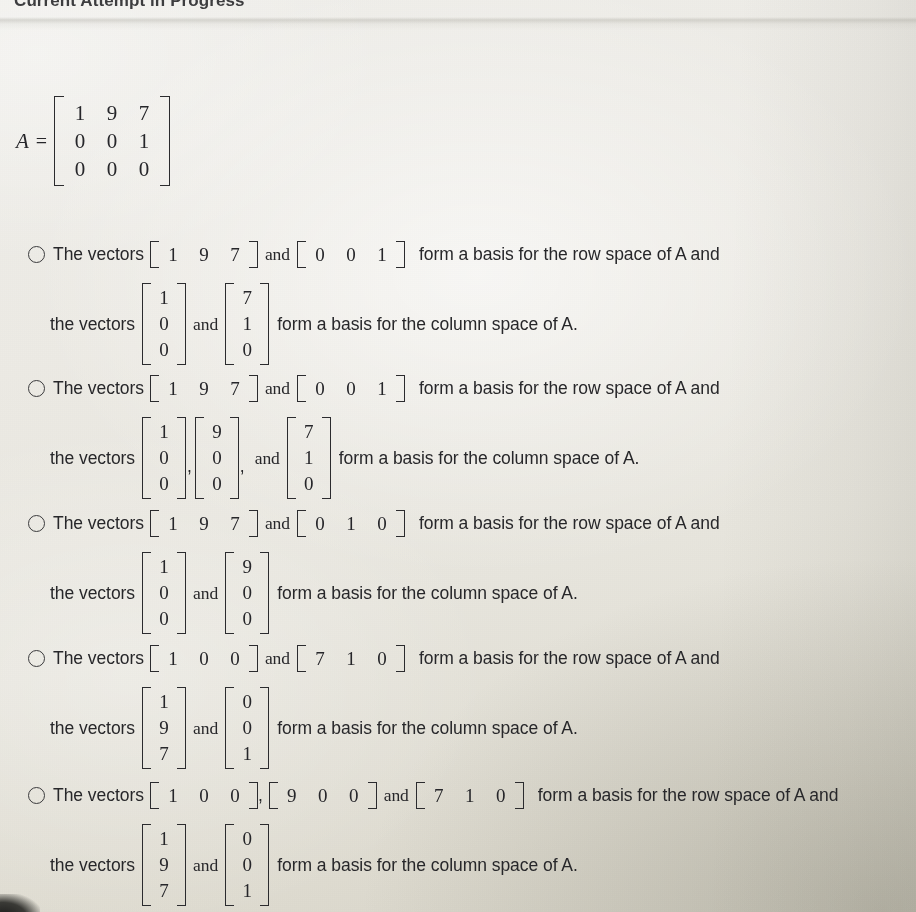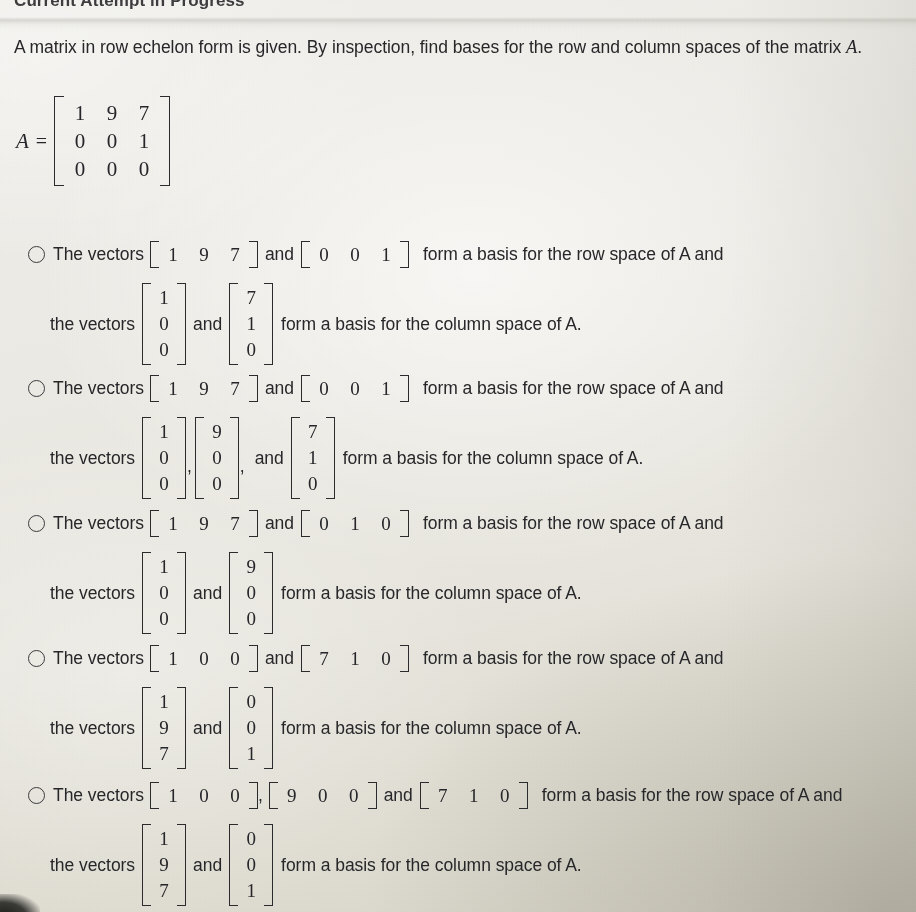--- a/index.html
+++ b/index.html
@@ -187,40 +187,36 @@
   .gap-s { display: inline-block; width: 6px; }
   .second-line {
     display: flex;
     align-items: center;
     margin-top: 2px;
   }
   .second-line .lead {
     margin-left: 22px;
     margin-right: 7px;
   }
-  .mid-word { margin: 16px 7px; }
+  .mid-word { margin: 16px 7px; font-family: Liberation Serif, serif; }
   .mid-comma { margin: 0 3px 0 1px; align-self: flex-end; padding-bottom: 22px; }
   .tail { margin-left: 8px; }
 </style>
 </head>
 <body>
 
 <div id="page"></div>
 <div id="grain"></div>
 <div id="creases"></div>
 <div id="corner-dark"></div>
 
 <div id="content">
 
   <div class="header-strip">Current Attempt in Progress</div>
 
-  <div class="prompt">
-    <span>A matrix in row echelon form is given. By inspection, find bases for the row and column spaces of the matrix</span>
-    <span class="var">A</span><span>.</span>
-  </div>
 
   <div class="matrix-a-line">
     <span class="lhs">A</span>
     <span class="eq">=</span>
     <span class="mat big" id="matrix-a">
       <span class="br l"></span>
       <span class="body">
           <span class="row">
             <span class="cell">1</span>
             <span class="cell">9</span>

